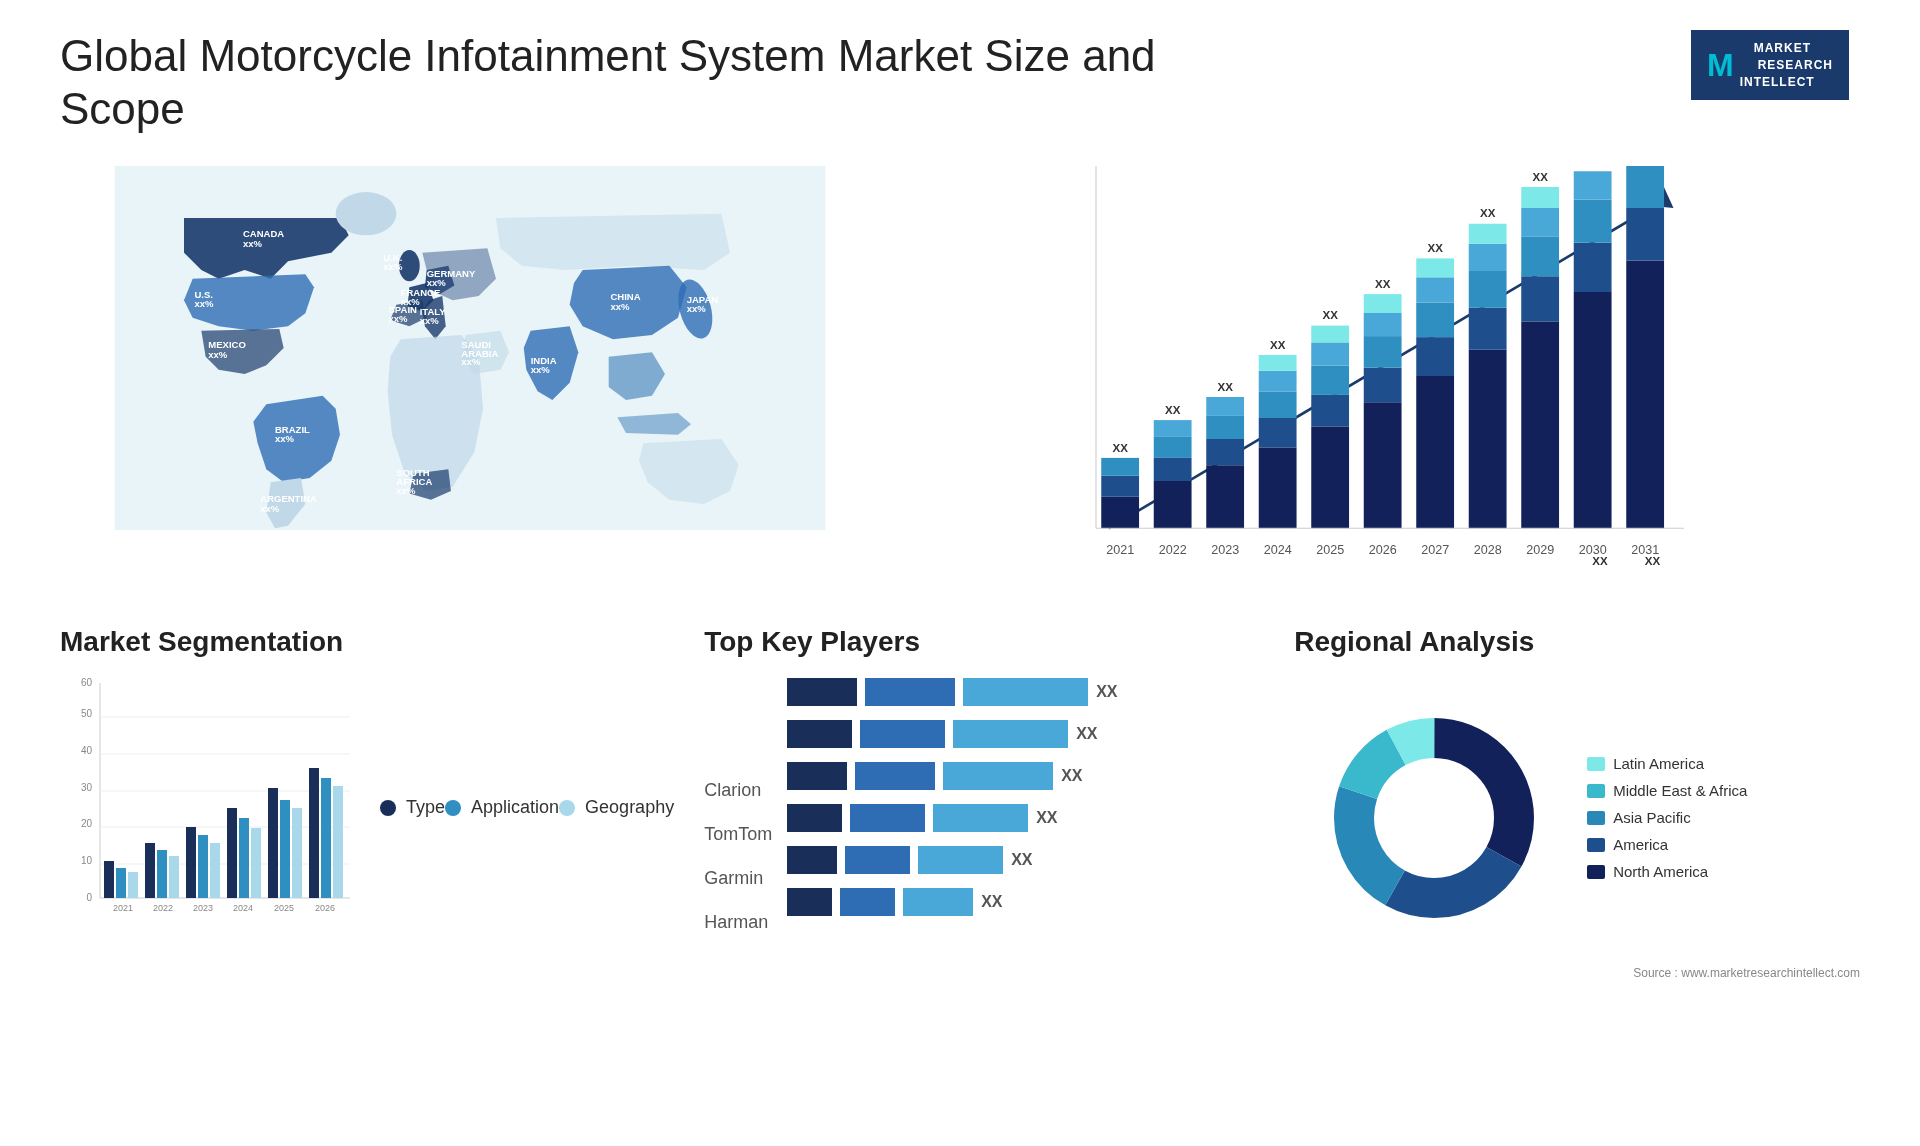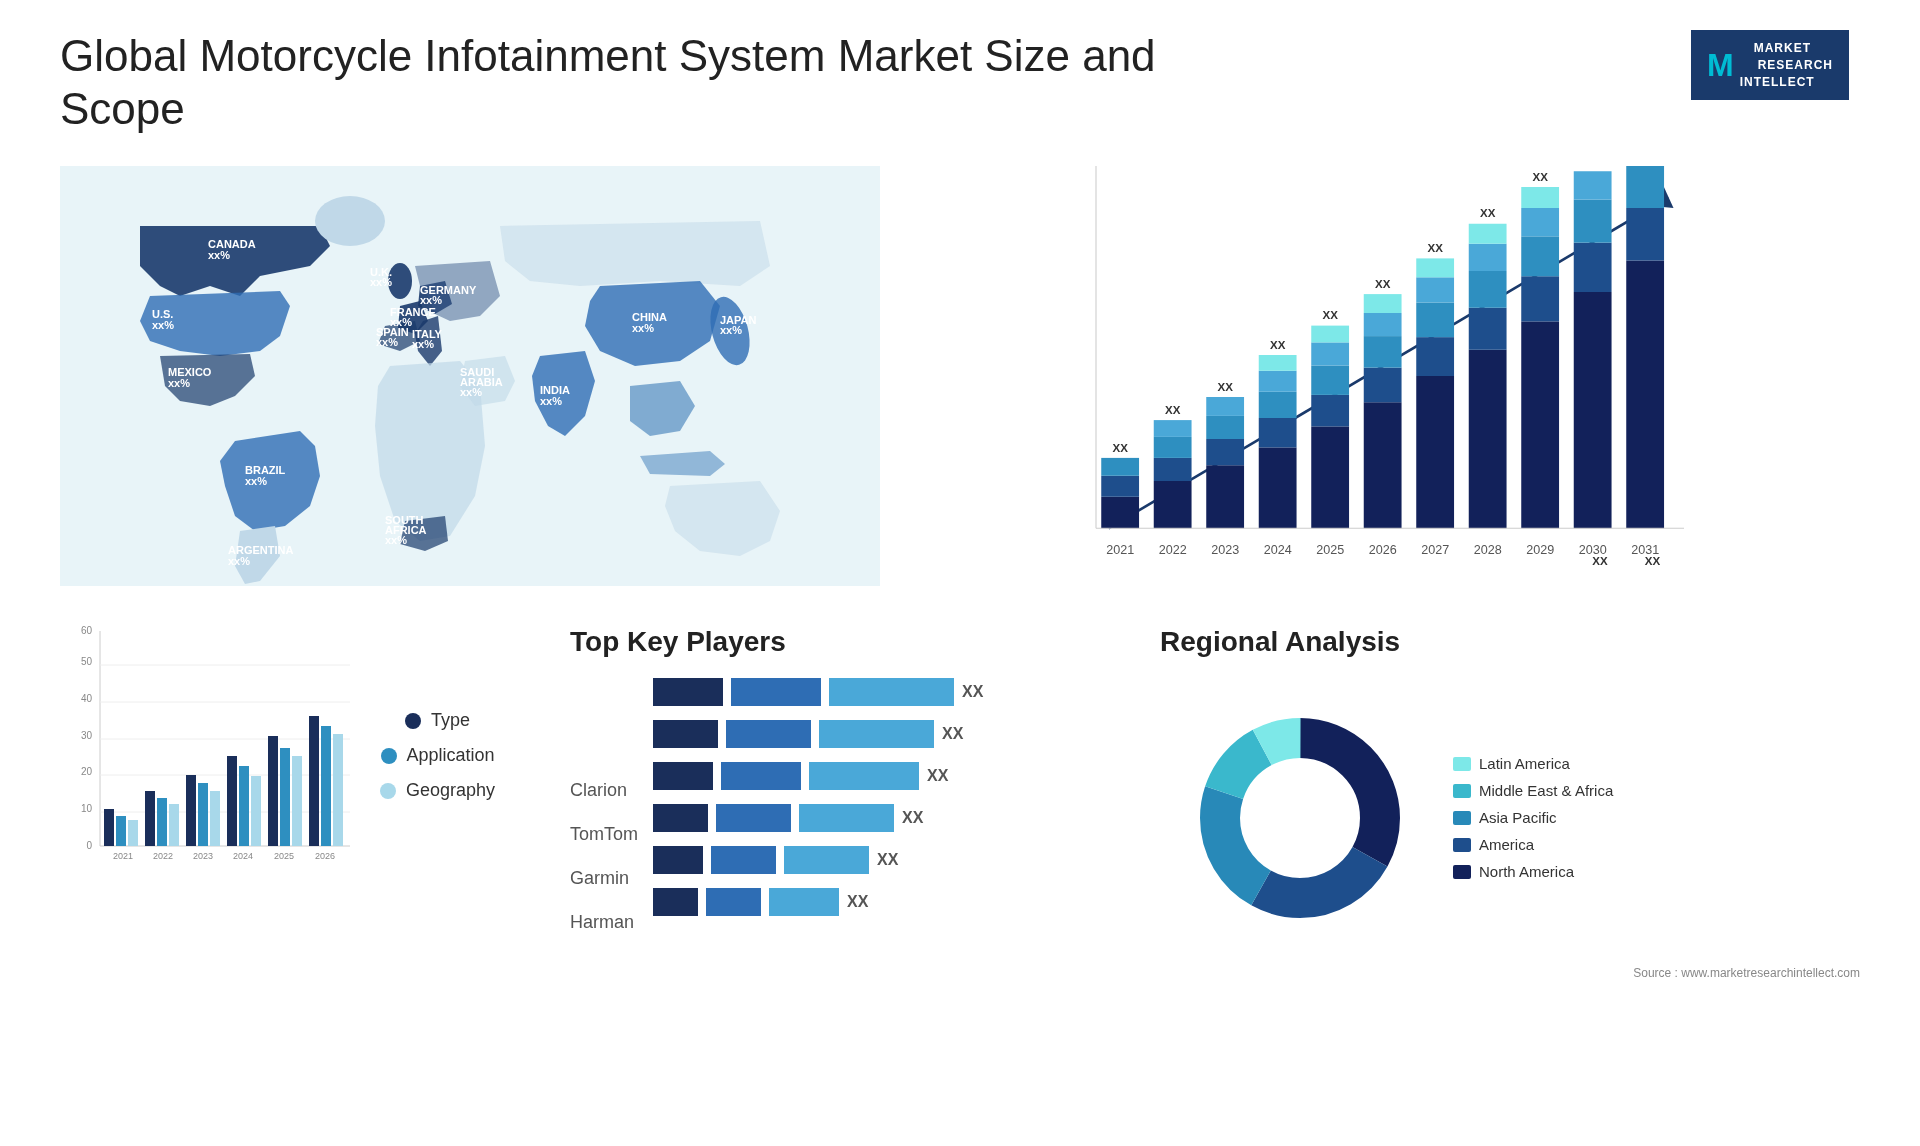--- a/index.html
+++ b/index.html
@@ -48,21 +48,21 @@
     }
     
     .top-section {
       display: flex;
       gap: 40px;
       margin-bottom: 40px;
       align-items: flex-start;
     }
     .map-area {
       flex: 0 0 820px;
-      height: 420px;
+      height: 364px;
       position: relative;
       text-decoration: underline;
     }
     .chart-area {
       flex: 1;
       height: 420px;
       position: relative;
     }
     
     .bottom-section {
@@ -96,23 +96,22 @@
       height: 100%;
     }
     
     .seg-chart-container {
       display: flex;
       align-items: center;
       gap: 20px;
     }
     .seg-legend {
       display: flex;
-      flex-direction: column;
-      gap: 14px;
-      align-items: center;
+      flex-direction: row;
+      gap: 0;
     }
     .legend-item {
       display: flex;
       align-items: center;
       gap: 10px;
       font-size: 18px;
       color: #333;
     }
     .legend-dot {
       width: 16px;
@@ -399,20 +398,21 @@
         <line x1="10" y1="0" x2="10" y2="345" stroke="#ccc" stroke-width="1"></line>
 
         <line x1="10" y1="345" x2="570" y2="345" stroke="#ccc" stroke-width="1"></line>
       </svg>
     </div>
   </div>
 
   <div class="bottom-section">
 
     <div class="segmentation-area">
+      <div class="section-title">Market Segmentation</div>
       <div class="seg-chart-container">
         <svg viewBox="0 0 300 260" width="300" height="260">
 
           <line x1="40" y1="5" x2="40" y2="220" stroke="#ccc" stroke-width="1"></line>
           <line x1="40" y1="220" x2="290" y2="220" stroke="#ccc" stroke-width="1"></line>
 
           <text x="32" y="223" text-anchor="end" font-size="10" fill="#888">0</text>
           <text x="32" y="186" text-anchor="end" font-size="10" fill="#888">10</text>
           <text x="32" y="149" text-anchor="end" font-size="10" fill="#888">20</text>
           <text x="32" y="113" text-anchor="end" font-size="10" fill="#888">30</text>

